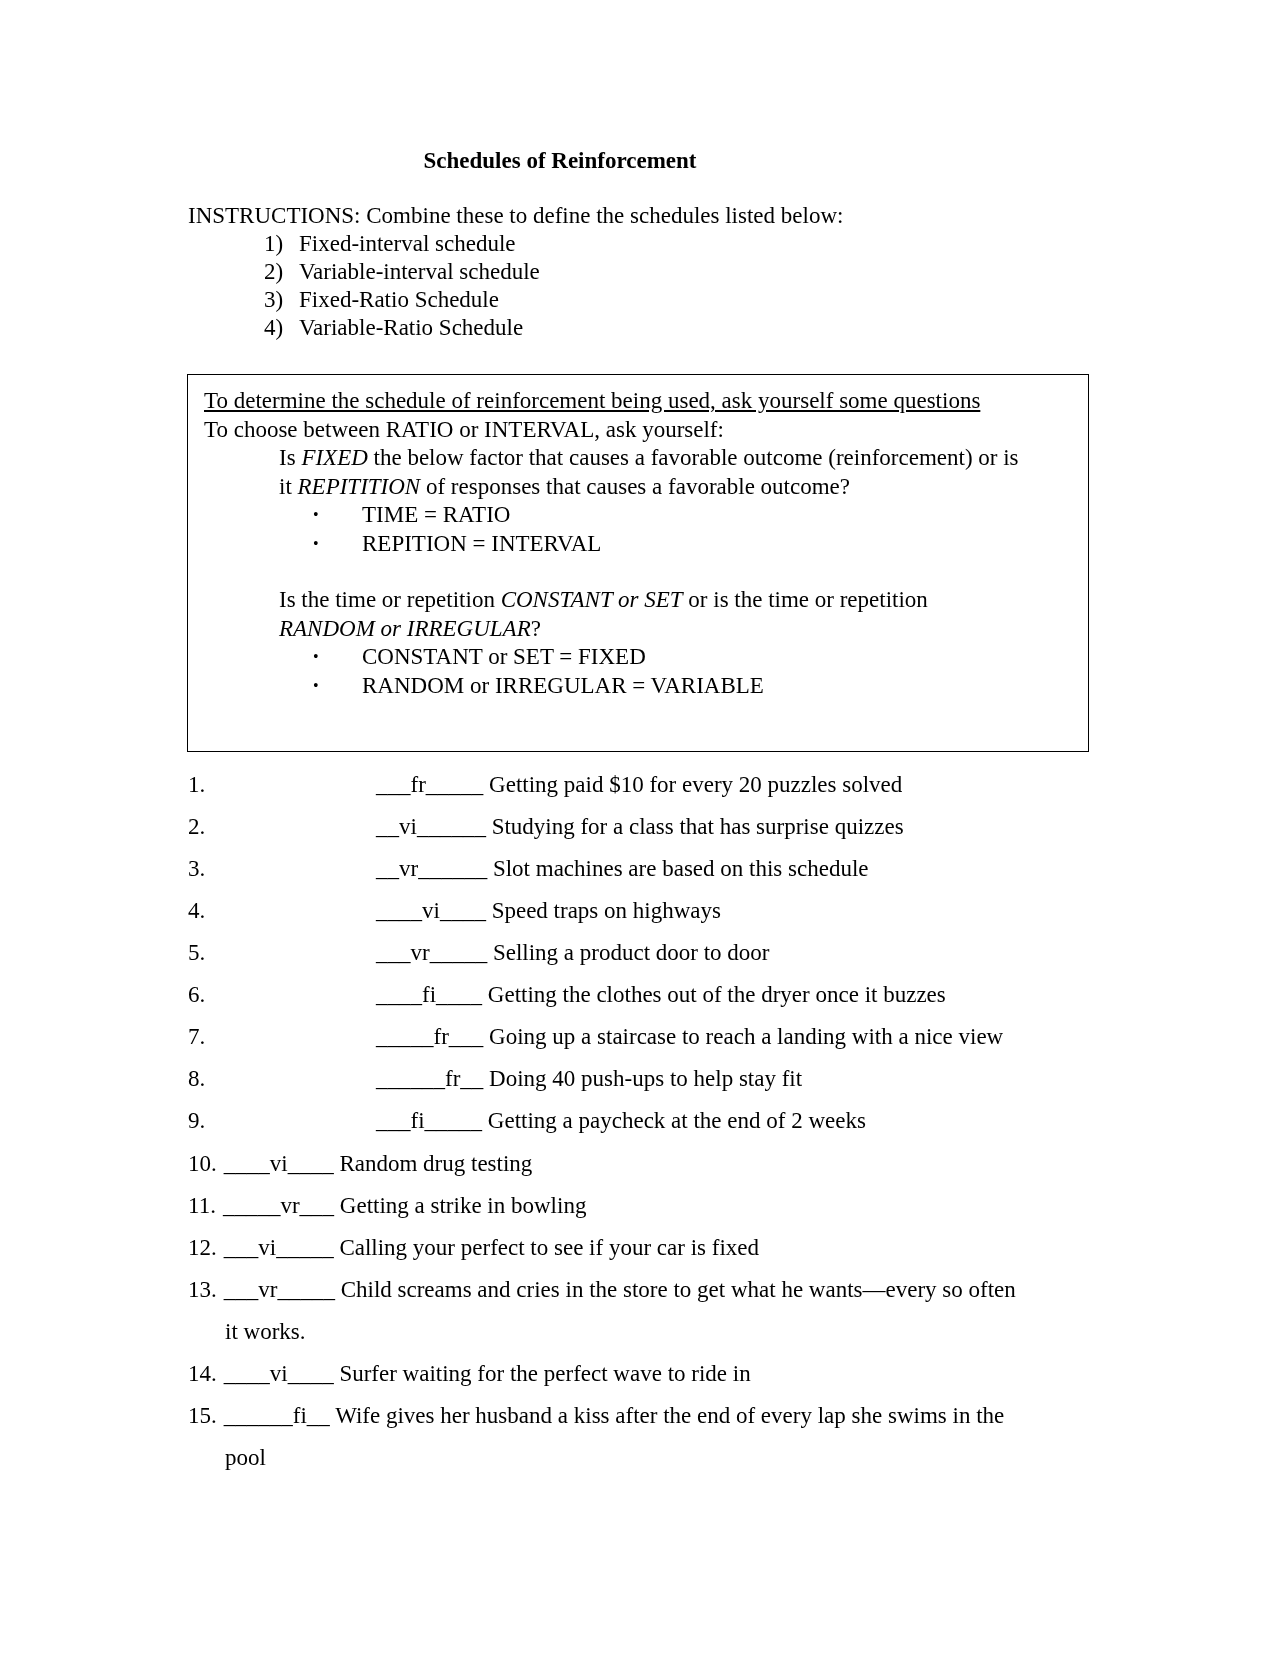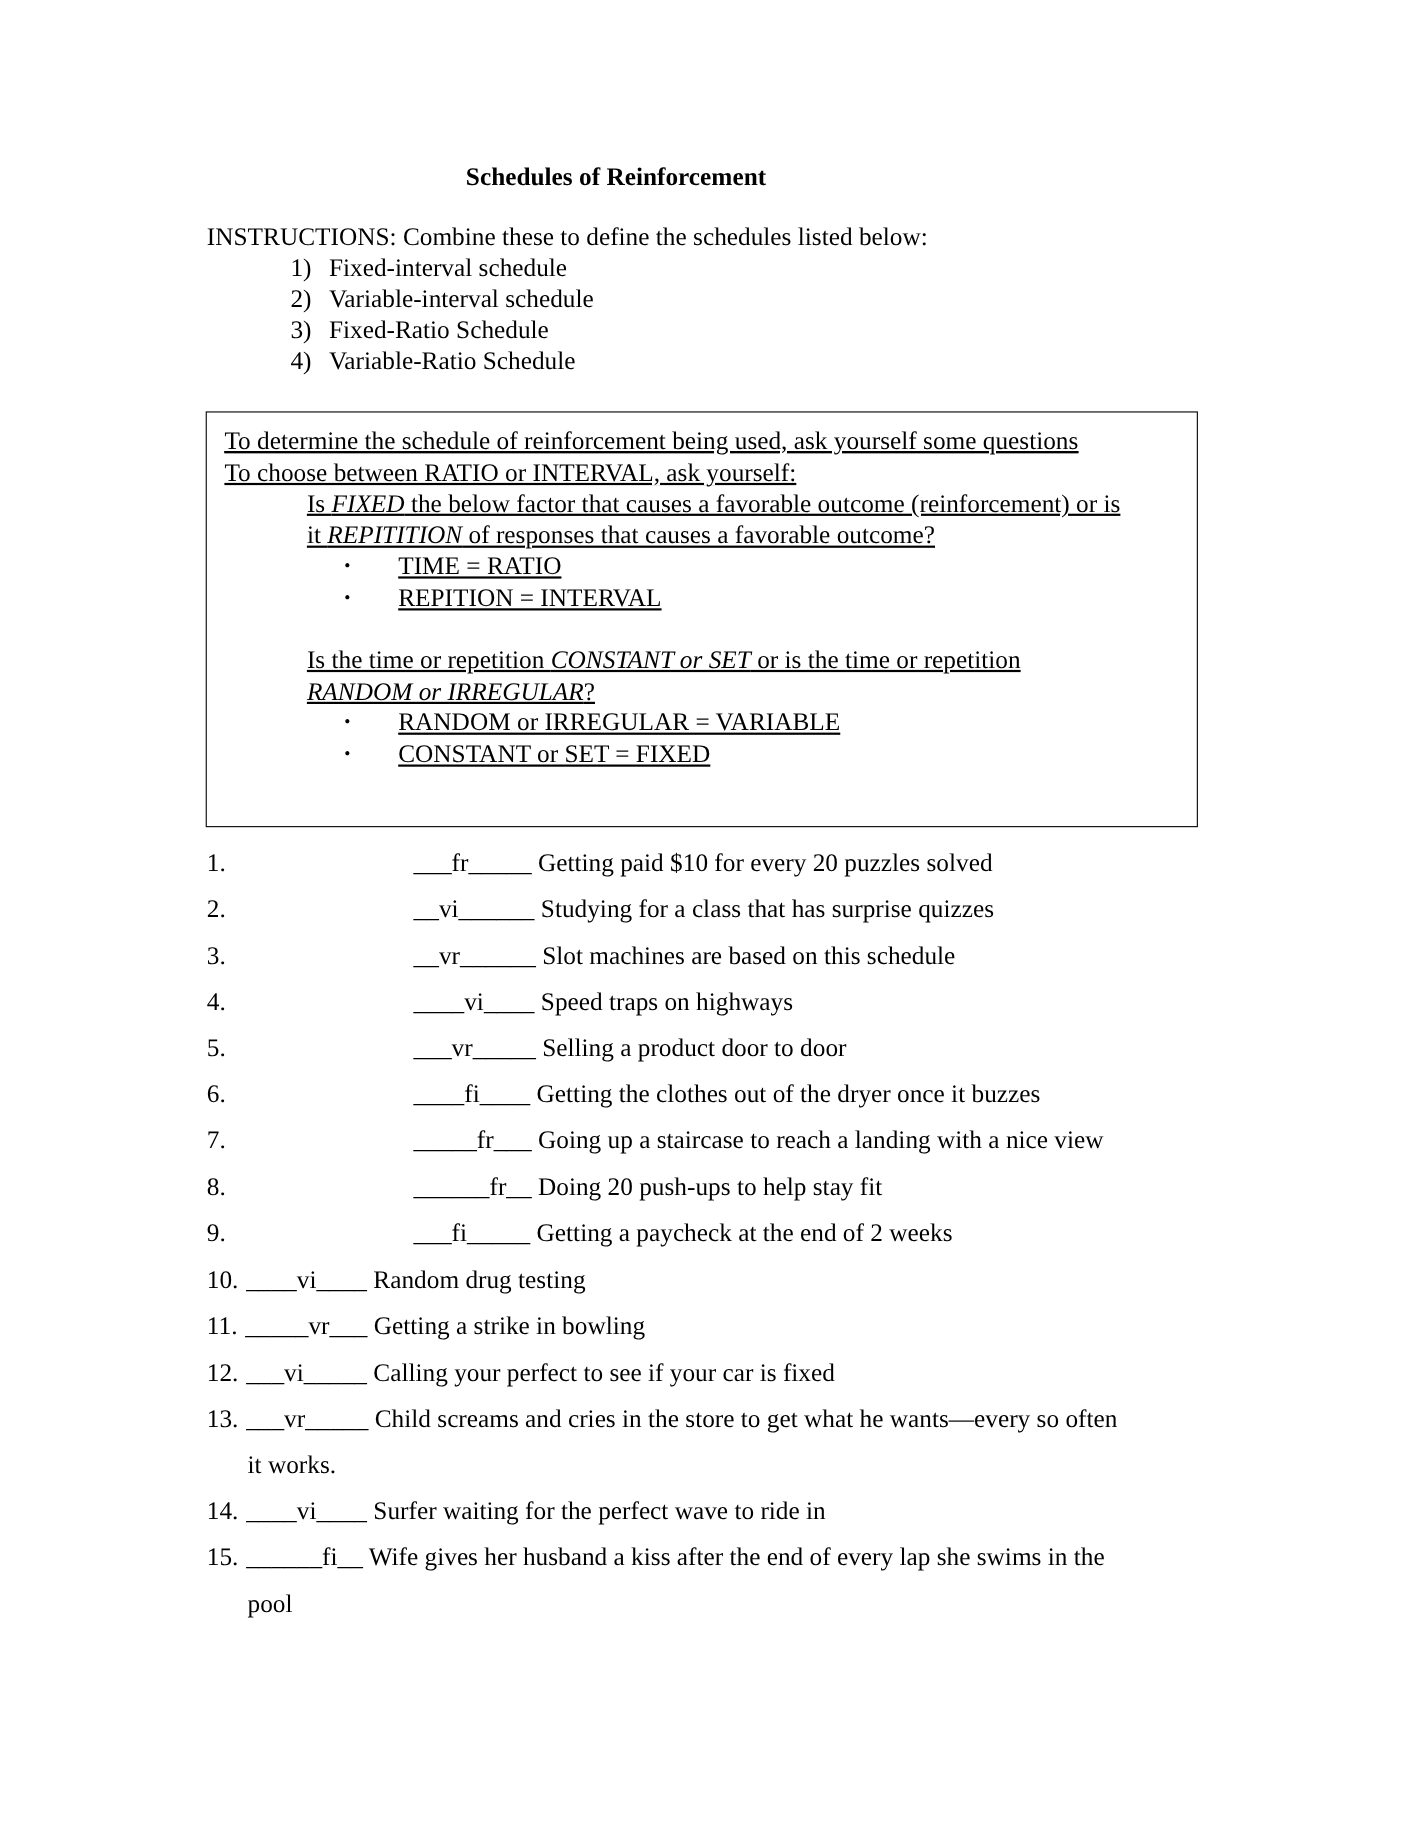--- a/index.html
+++ b/index.html
@@ -2,21 +2,21 @@
 <html><head>
 <meta charset="utf-8">
 <style>
   html, body { margin: 0; padding: 0; background: #ffffff; }
   body { width: 1280px; height: 1656px; position: relative; font-family: "Liberation Serif", "DejaVu Serif", serif; color: #000; font-size: 23px; }
   .title { position: absolute; top: 148px; left: 0; width: 1120px; text-align: center; font-weight: bold; font-size: 23px; }
   .instr { position: absolute; top: 202px; left: 188px; line-height: 28px; }
   .instr ol { list-style: none; margin: 0; padding: 0 0 0 76px; }
   .instr li { display: flex; }
   .instr li .n { width: 35px; }
-  .box { position: absolute; top: 374px; left: 187px; width: 902px; height: 378px; border: 1.5px solid #000; box-sizing: border-box; padding: 12px 16px; line-height: 28.5px; text-decoration: underline; }
+  .box { position: absolute; top: 374px; left: 187px; width: 902px; height: 378px; border: 1.5px solid #000; box-sizing: border-box; padding: 12px 16px; line-height: 28.5px; }
   .box .u { text-decoration: underline; }
   .box .ind { padding-left: 75px; }
   .box ul { list-style: none; margin: 0; padding: 0 0 0 128px; }
   .box ul li { position: relative; padding-left: 30px; }
   .box ul li::before { content: "\2022"; position: absolute; left: -19px; font-size: 16px; }
   .box .gap { height: 28px; }
   .q { position: absolute; left: 188px; white-space: nowrap; }
   .q .num { display: inline-block; width: 188px; }
   .q.short .num { width: auto; margin-right: 7px; }
   .q .ans { }
@@ -59,32 +59,32 @@
   <ul>
     <li>TIME = RATIO</li>
     <li>REPITION = INTERVAL</li>
   </ul>
   <div class="gap"></div>
   <div class="ind">
     <span>Is the time or repetition </span><em>CONSTANT or SET</em><span> or is the time or repetition</span><br>
     <em>RANDOM or IRREGULAR</em><span>?</span>
   </div>
   <ul>
+    <li>CONSTANT or SET = FIXED</li>
     <li>RANDOM or IRREGULAR = VARIABLE</li>
-    <li>CONSTANT or SET = FIXED</li>
   </ul>
 </div>
 
 <div class="q" style="top:772px"><span class="num">1.</span><span class="ans">___fr_____</span> <span>Getting paid $10 for every 20 puzzles solved</span></div>
 <div class="q" style="top:814px"><span class="num">2.</span><span class="ans">__vi______</span> <span>Studying for a class that has surprise quizzes</span></div>
 <div class="q" style="top:856px"><span class="num">3.</span><span class="ans">__vr______</span> <span>Slot machines are based on this schedule</span></div>
 <div class="q" style="top:898px"><span class="num">4.</span><span class="ans">____vi____</span> <span>Speed traps on highways</span></div>
 <div class="q" style="top:940px"><span class="num">5.</span><span class="ans">___vr_____</span> <span>Selling a product door to door</span></div>
 <div class="q" style="top:982px"><span class="num">6.</span><span class="ans">____fi____</span> <span>Getting the clothes out of the dryer once it buzzes</span></div>
 <div class="q" style="top:1024px"><span class="num">7.</span><span class="ans">_____fr___</span> <span>Going up a staircase to reach a landing with a nice view</span></div>
-<div class="q" style="top:1066px"><span class="num">8.</span><span class="ans">______fr__</span> <span>Doing 20 push-ups to help stay fit</span></div>
+<div class="q" style="top:1066px"><span class="num">8.</span><span class="ans">______fr__</span> <span>Doing 40 push-ups to help stay fit</span></div>
 <div class="q" style="top:1108px"><span class="num">9.</span><span class="ans">___fi_____</span> <span>Getting a paycheck at the end of 2 weeks</span></div>
 <div class="q short" style="top:1151px"><span class="num">10.</span><span class="ans">____vi____</span> <span>Random drug testing</span></div>
 <div class="q short" style="top:1193px"><span class="num">11.</span><span class="ans">_____vr___</span> <span>Getting a strike in bowling</span></div>
 <div class="q short" style="top:1235px"><span class="num">12.</span><span class="ans">___vi_____</span> <span>Calling your perfect to see if your car is fixed</span></div>
 <div class="q short" style="top:1277px"><span class="num">13.</span><span class="ans">___vr_____</span> <span>Child screams and cries in the store to get what he wants—every so often</span><span class="cont">it works.</span></div>
 <div class="q short" style="top:1361px"><span class="num">14.</span><span class="ans">____vi____</span> <span>Surfer waiting for the perfect wave to ride in</span></div>
 <div class="q short" style="top:1403px"><span class="num">15.</span><span class="ans">______fi__</span> <span>Wife gives her husband a kiss after the end of every lap she swims in the</span><span class="cont">pool</span></div>
 
 </body></html>

